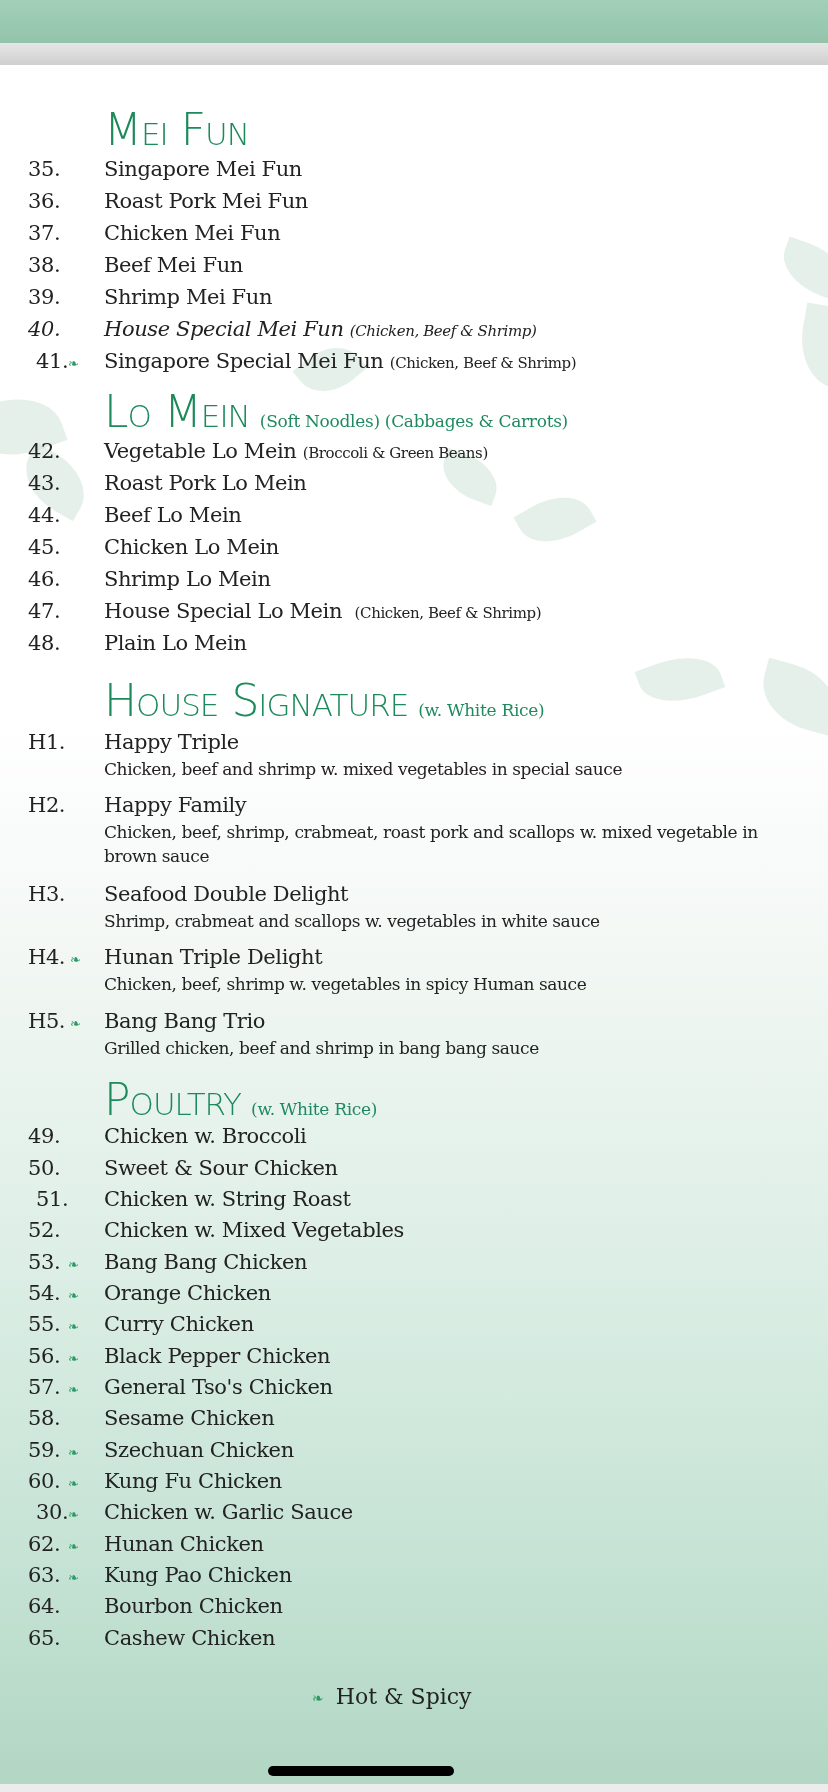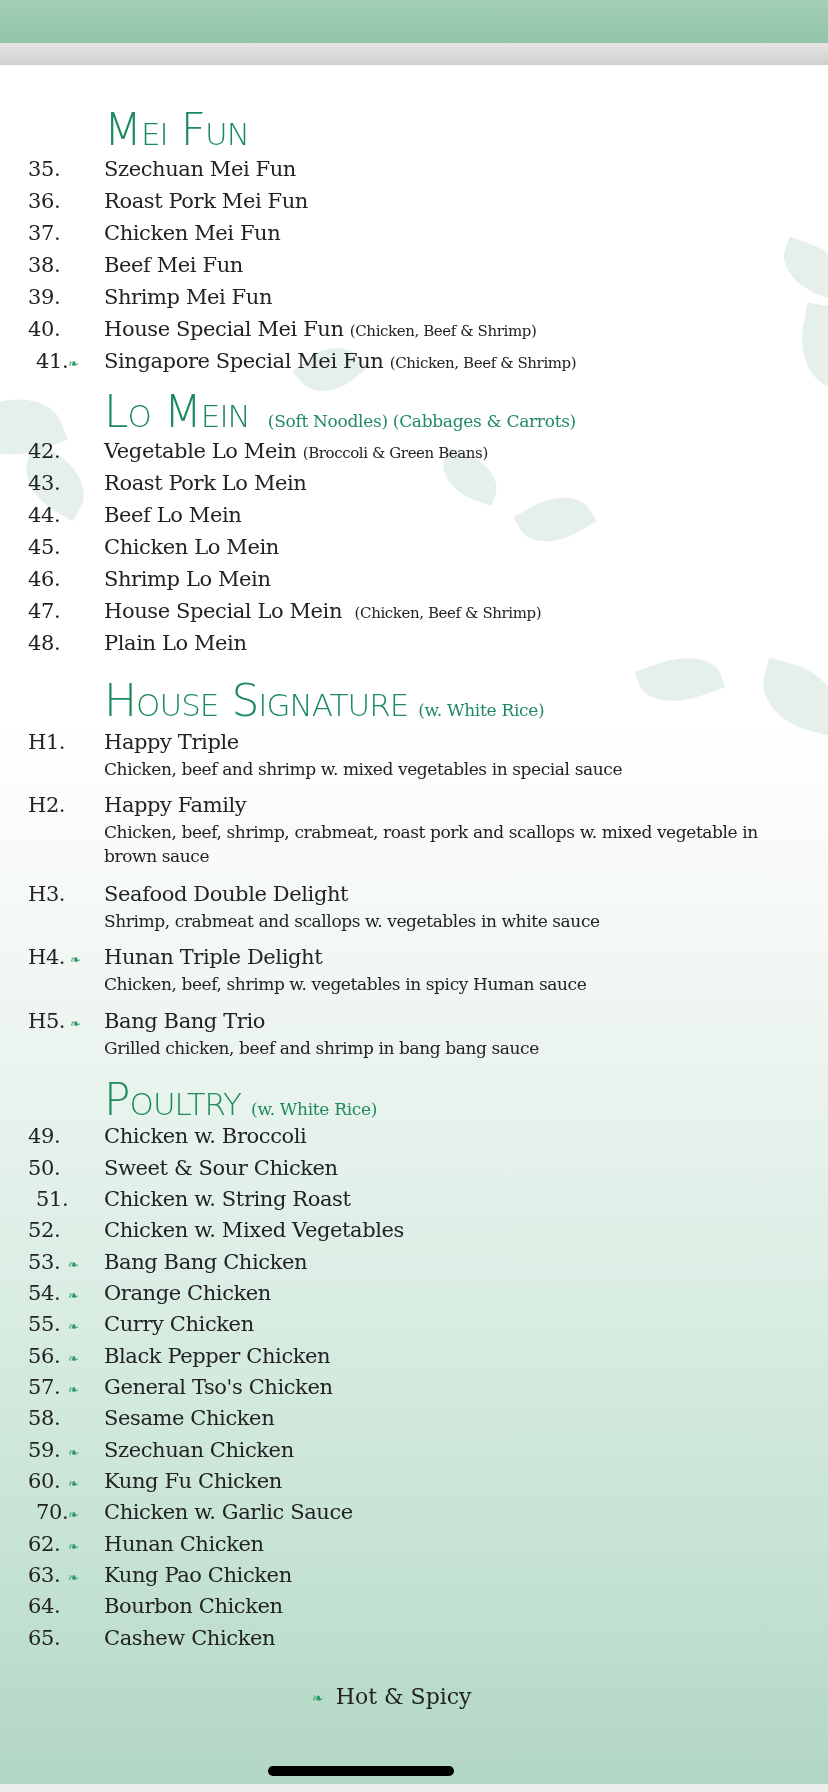--- a/index.html
+++ b/index.html
@@ -82,49 +82,49 @@
   <div class="leaf" style="left:800px;top:240px;width:60px;height:80px;transform:rotate(10deg);"></div>
   <div class="leaf" style="left:640px;top:590px;width:80px;height:45px;transform:rotate(-20deg);"></div>
   <div class="leaf" style="left:760px;top:600px;width:80px;height:60px;transform:rotate(15deg);"></div>
 </div>
 
 <div class="section-head" style="top:108px;">
   <span class="section-title">Mei Fun</span>
 </div>
 <div class="row" style="top:157px;">
     <span class="num">35.</span>
-    <span class="name">Szechuan Mei Fun</span>
+    <span class="name">Singapore Mei Fun</span>
   </div>
 <div class="row" style="top:189px;">
     <span class="num">36.</span>
     <span class="name">Roast Pork Mei Fun</span>
   </div>
 <div class="row" style="top:221px;">
     <span class="num">37.</span>
     <span class="name">Chicken Mei Fun</span>
   </div>
 <div class="row" style="top:253px;">
     <span class="num">38.</span>
     <span class="name">Beef Mei Fun</span>
   </div>
 <div class="row" style="top:285px;">
     <span class="num">39.</span>
     <span class="name">Shrimp Mei Fun</span>
   </div>
-<div class="row" style="top:317px;">
+<div class="row" style="top:317px;font-style:italic;">
     <span class="num">40.</span>
     <span class="name"><span>House Special Mei Fun</span> <span class="sub">(Chicken, Beef &amp; Shrimp)</span></span>
   </div>
 <div class="row" style="top:349px;">
     <span class="num" style="left:36px">41.</span>
     <span class="pep">❧</span>
     <span class="name"><span>Singapore Special Mei Fun</span> <span class="sub">(Chicken, Beef &amp; Shrimp)</span></span>
   </div>
 
-<div class="section-head" style="top:390px;gap:8px;">
+<div class="section-head" style="top:390px;">
   <span class="section-title">Lo Mein</span>
   <span class="section-note">(Soft Noodles) (Cabbages &amp; Carrots)</span>
 </div>
 <div class="row" style="top:439px;">
     <span class="num">42.</span>
     <span class="name"><span>Vegetable Lo Mein</span> <span class="sub">(Broccoli &amp; Green Beans)</span></span>
   </div>
 <div class="row" style="top:471px;">
     <span class="num">43.</span>
     <span class="name">Roast Pork Lo Mein</span>
@@ -239,21 +239,21 @@
     <span class="num">59.</span>
     <span class="pep">❧</span>
     <span class="name">Szechuan Chicken</span>
   </div>
 <div class="row" style="top:1469px;">
     <span class="num">60.</span>
     <span class="pep">❧</span>
     <span class="name">Kung Fu Chicken</span>
   </div>
 <div class="row" style="top:1500px;">
-    <span class="num" style="left:36px">70.</span>
+    <span class="num" style="left:36px">30.</span>
     <span class="pep">❧</span>
     <span class="name">Chicken w. Garlic Sauce</span>
   </div>
 <div class="row" style="top:1532px;">
     <span class="num">62.</span>
     <span class="pep">❧</span>
     <span class="name">Hunan Chicken</span>
   </div>
 <div class="row" style="top:1563px;">
     <span class="num">63.</span>

